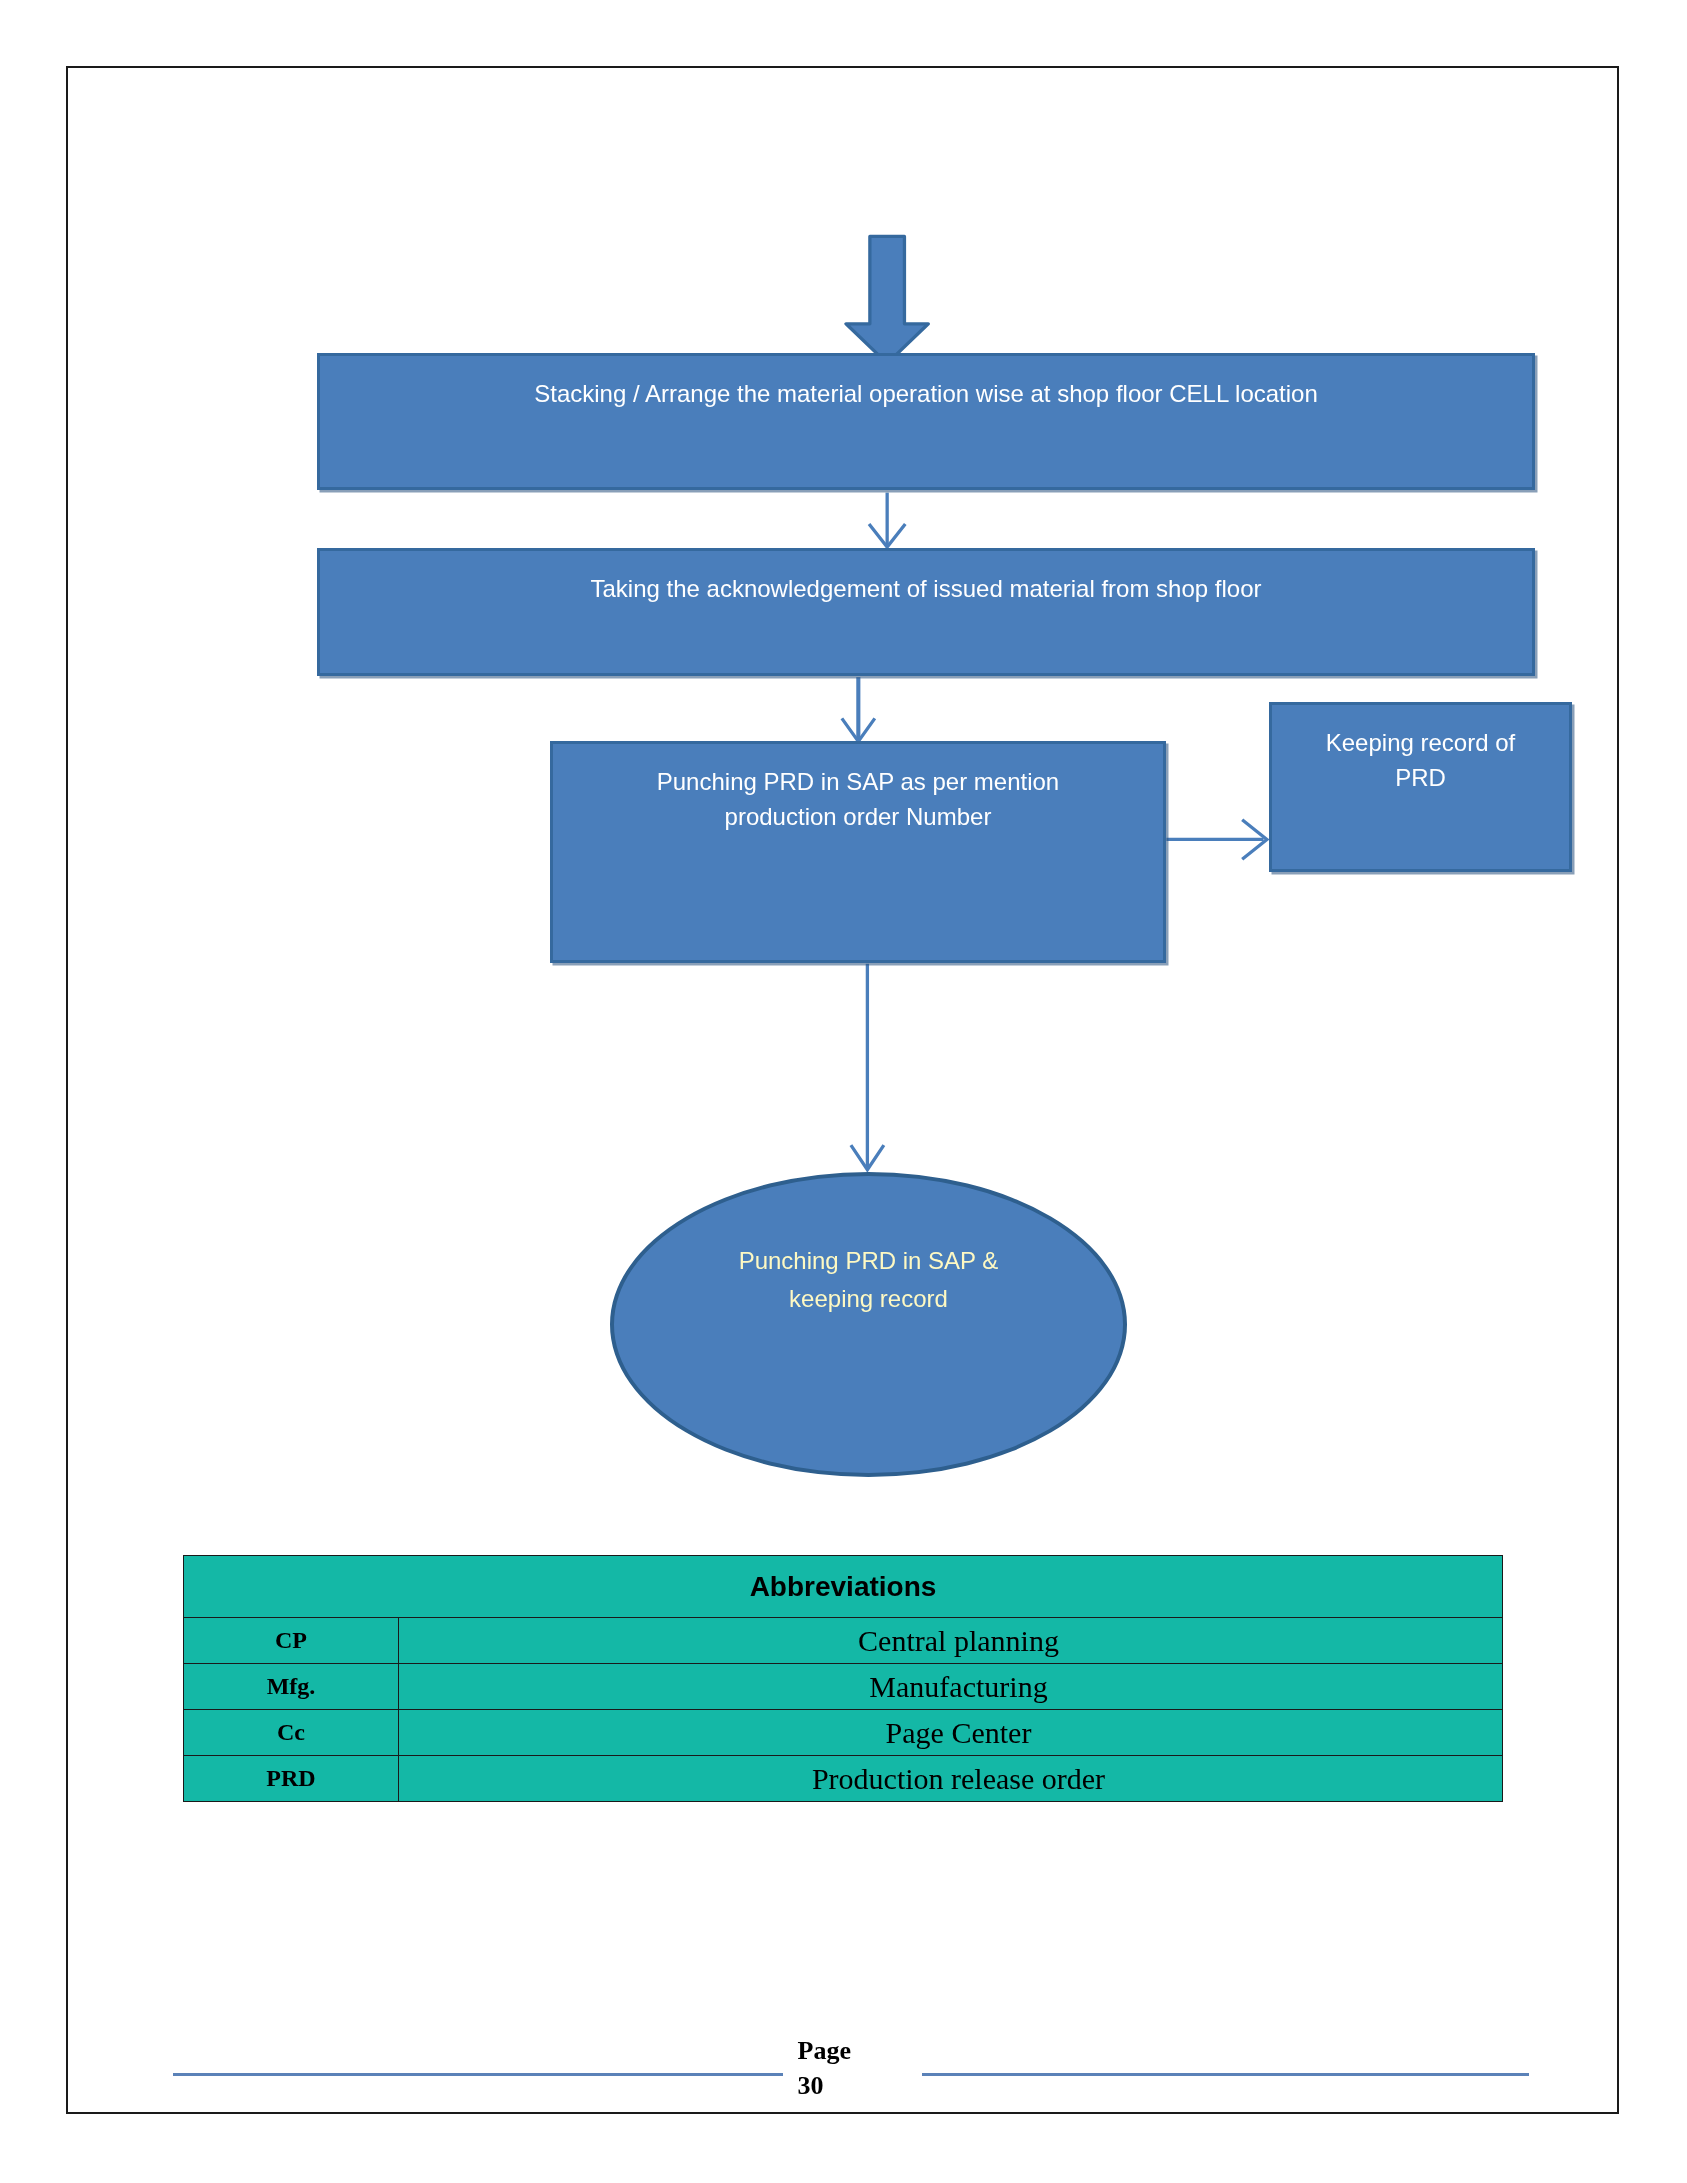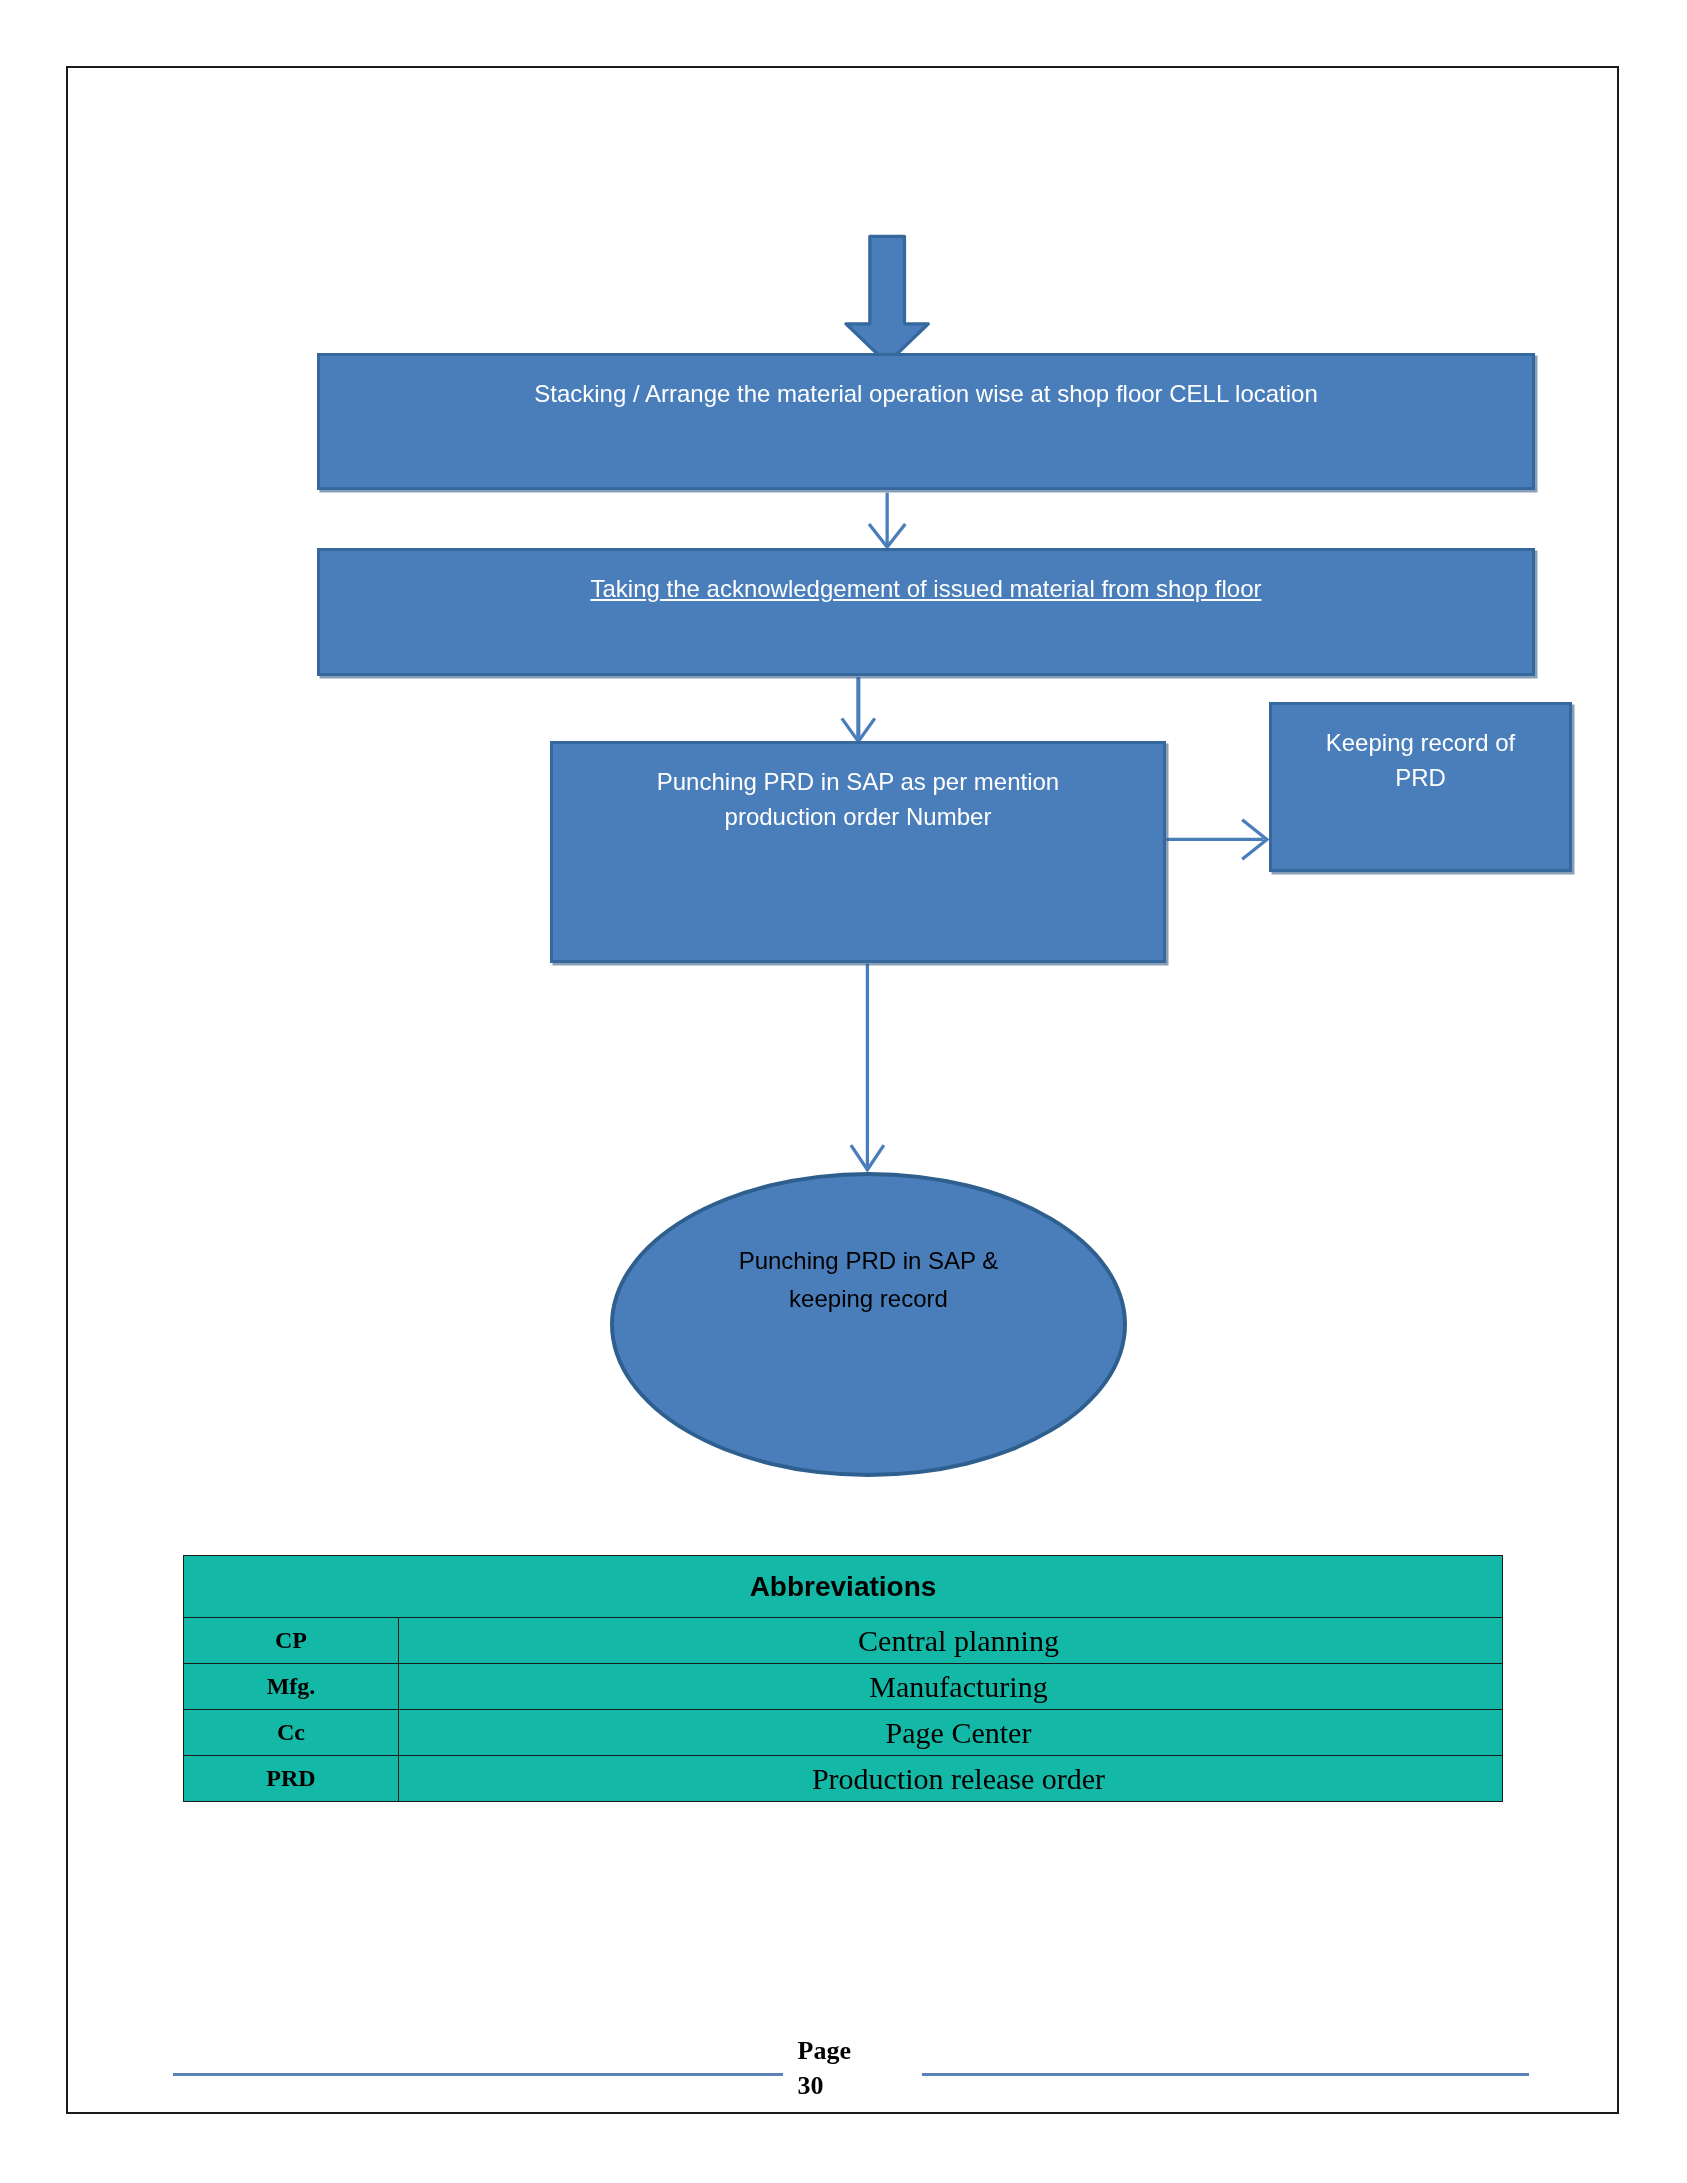--- a/index.html
+++ b/index.html
@@ -55,39 +55,39 @@
     font-family: "Liberation Sans", sans-serif;
     padding-top: 21.4px;
   }
   .proc-box .box-text {
     display: block;
     max-width: 92%;
     white-space: pre-line;
   }
 
   #box-stacking   { left: 317px;  top: 353px;  width: 1218px; height: 137px; }
-  #box-ack        { left: 317px;  top: 548px;  width: 1218px; height: 128px; text-decoration: underline; }
+  #box-ack        { left: 317px;  top: 548px;  width: 1218px; height: 128px; }
   #box-punching   { left: 550px;  top: 741px;  width: 616px;  height: 222px; }
   #box-keeping    { left: 1269px; top: 702px;  width: 303px;  height: 170px; }
 
   
   #ellipse-final {
     position: absolute;
     left: 610px;
     top: 1172px;
     width: 517px;
     height: 305px;
     box-sizing: border-box;
     background: #4A7EBB;
     border: 4.1px solid #2E5F8E;
     border-radius: 50%;
     display: flex;
     align-items: flex-start;
     justify-content: center;
-    color: #000000;
+    color: #fef9c3;
     font-size: 24px;
     line-height: 1.6;
     text-align: center;
     padding-top: 66px;
   }
   #ellipse-final .box-text { display: block; white-space: pre-line; }
 
   
   #connectors {
     position: absolute;

